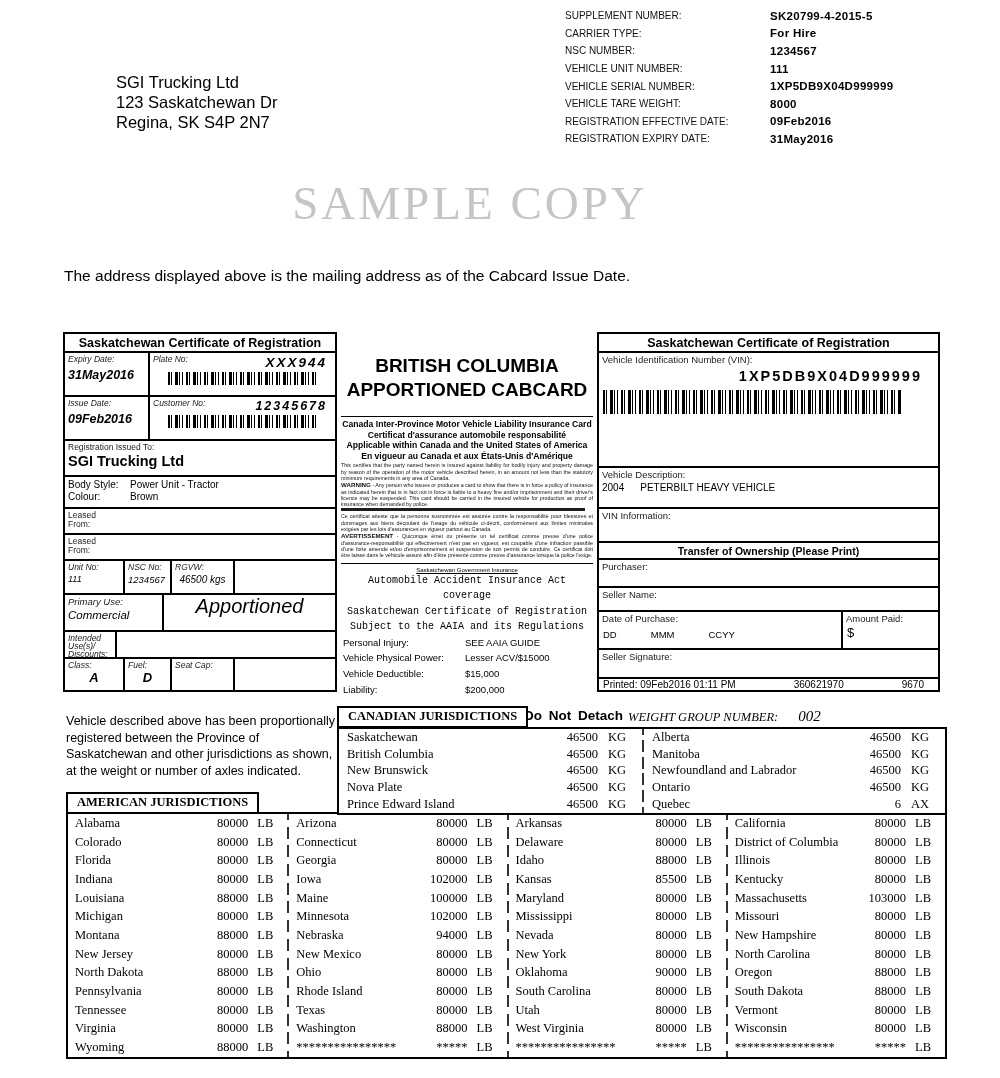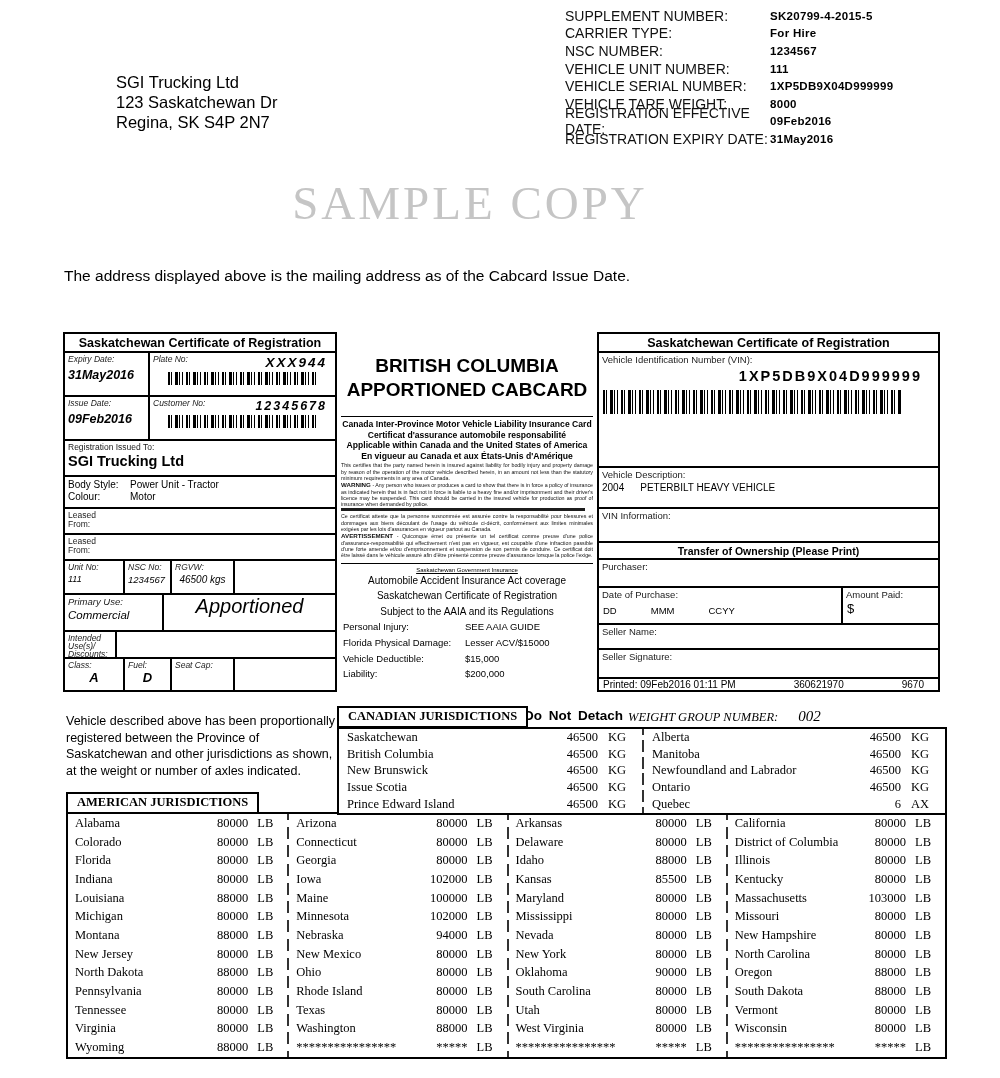--- a/index.html
+++ b/index.html
@@ -1,21 +1,21 @@
 <!DOCTYPE html>
 <html><head>
 <meta charset="utf-8">
 <style>
   html,body{margin:0;padding:0;background:#fff;}
   .page{position:relative;width:1000px;height:1078px;background:#fff;overflow:hidden;
         font-family:"Liberation Sans",sans-serif;color:#000;}
   
   .hdr-fields{position:absolute;left:565px;top:7px;width:425px;}
   .hf-row{display:flex;height:17.6px;align-items:center;}
-  .hf-label{width:205px;font-size:14px;color:#111;}
+  .hf-label{width:205px;font-size:10px;color:#111;}
   .hf-value{font-weight:bold;font-size:11.5px;letter-spacing:.3px;}
   
   .address{position:absolute;left:116px;top:72px;font-size:16.5px;line-height:20px;}
   
   .watermark{position:absolute;left:130px;top:176px;width:680px;text-align:center;
              font-family:"Liberation Serif",serif;font-size:47px;color:#c5c5c5;letter-spacing:3px;}
   
   .mailing-note{position:absolute;left:64px;top:267px;font-size:15.5px;}
   
   .cert{position:absolute;left:63px;top:332px;width:877px;height:360px;display:flex;}
@@ -39,21 +39,21 @@
   .plate-top{display:flex;align-items:flex-start;}
   .plate-val{margin-left:auto;font-weight:bold;font-size:13.5px;letter-spacing:2px;padding:2px 8px 0 0;}
   
   .bc-title{margin-top:22px;text-align:center;font-weight:bold;font-size:19px;line-height:24px;}
   .mid-hr{border:none;border-top:1.5px solid #000;margin:14px 0 2px;}
   .card-line{font-weight:bold;font-size:8.6px;line-height:10.6px;text-align:center;}
   .tiny{font-size:5.3px;line-height:6.3px;text-align:justify;margin:1px 0 0;color:#111;}
   .tiny b{font-size:6.2px;}
   .em-bar{height:3px;background:#1c1c1c;width:97%;margin:1px 0 2px;}
   .sgi-line{font-size:6px;text-align:center;text-decoration:underline;margin-top:3px;}
-  .aaia-line{font-size:10px;line-height:15.5px;text-align:center;}
+  .aaia-line{font-size:10px;line-height:15.5px;text-align:center;font-family:Liberation Mono, monospace;}
   .cov-row{display:flex;font-size:9.5px;line-height:15.8px;}
   .cov-label{width:122px;padding-left:2px;}
   
   .vin-val{text-align:right;font-weight:bold;font-size:14.5px;letter-spacing:2px;padding:3px 16px 0 0;}
   .veh-desc{display:flex;gap:16px;font-size:10px;padding:2px 3px 0;}
   .transfer-hd{text-align:center;font-weight:bold;font-size:10.5px;padding-top:2px;}
   .dop-flex{display:flex;height:100%;}
   .dop-left{flex:1;border-right:2px solid #000;box-sizing:border-box;}
   .dop-sub{display:flex;gap:34px;font-size:9.5px;padding:5px 0 0 4px;}
   .dop-right{width:95px;}
@@ -176,21 +176,21 @@
         <div style="font-weight:bold;font-size:14.5px;padding:1px 3px 0;">SGI Trucking Ltd</div>
       </div>
 
       <div class="row" style="height:32px;">
         <div style="display:flex;font-size:10px;padding:2px 3px 0;">
           <span style="width:62px;">Body Style:</span>
           <span>Power Unit - Tractor</span>
         </div>
         <div style="display:flex;font-size:10px;padding:1px 3px 0;">
           <span style="width:62px;">Colour:</span>
-          <span>Motor</span>
+          <span>Brown</span>
         </div>
       </div>
 
       <div class="row" style="height:26px;">
         <div class="lbl" style="line-height:9px;padding-top:2px;"><span>Leased</span><br><span>From:</span></div>
       </div>
       <div class="row" style="height:26px;">
         <div class="lbl" style="line-height:9px;padding-top:2px;"><span>Leased</span><br><span>From:</span></div>
       </div>
 
@@ -266,21 +266,21 @@
           <div class="aaia-line">Saskatchewan Certificate of Registration</div>
           <div class="aaia-line">Subject to the AAIA and its Regulations</div>
         </div>
       <div>
 
       <div class="cov-row">
           <span class="cov-label">Personal Injury:</span>
           <span>SEE AAIA GUIDE</span>
         </div>
           <div class="cov-row">
-          <span class="cov-label">Florida Physical Damage:</span>
+          <span class="cov-label">Vehicle Physical Power:</span>
           <span>Lesser ACV/$15000</span>
         </div>
           <div class="cov-row">
           <span class="cov-label">Vehicle Deductible:</span>
           <span>$15,000</span>
         </div>
           <div class="cov-row">
           <span class="cov-label">Liability:</span>
           <span>$200,000</span>
         </div>
@@ -305,43 +305,43 @@
       </div>
 
       <div class="row" style="height:34px;">
         <div class="lbl9">VIN Information:</div>
       </div>
 
       <div class="row transfer-hd" style="height:18px;">Transfer of Ownership (Please Print)</div>
 
       <div class="row" style="height:28px;">
         <div class="lbl9">Purchaser:</div>
+      </div>
+
+      <div class="row" style="height:25px;">
+        <div class="lbl9">Seller Name:</div>
       </div>
 
       <div class="row" style="height:38px;">
         <div class="dop-flex">
           <div class="dop-left">
             <div class="lbl9">Date of Purchase:</div>
             <div class="dop-sub">
               <span>DD</span>
               <span>MMM</span>
               <span>CCYY</span>
             </div>
           </div>
           <div class="dop-right">
             <div class="lbl9">Amount Paid:</div>
             <div class="dollar">$</div>
           </div>
         </div>
       </div>
 
-      <div class="row" style="height:25px;">
-        <div class="lbl9">Seller Name:</div>
-      </div>
-
       <div class="row" style="height:30px;">
         <div class="lbl9">Seller Signature:</div>
       </div>
 
       <div class="printed-row">
         <span>Printed: 09Feb2016 01:11 PM</span>
         <span>360621970</span>
         <span>9670</span>
       </div>
     </div>
@@ -389,21 +389,21 @@
         <span class="j-unit">KG</span>
       </div>
       <div class="cdn-half rgt">
         <span class="j-name">Newfoundland and Labrador</span>
         <span class="j-val">46500</span>
         <span class="j-unit">KG</span>
       </div>
     </div>
       <div class="cdn-row">
       <div class="cdn-half">
-        <span class="j-name">Issue Scotia</span>
+        <span class="j-name">Nova Plate</span>
         <span class="j-val">46500</span>
         <span class="j-unit">KG</span>
       </div>
       <div class="cdn-half rgt">
         <span class="j-name">Ontario</span>
         <span class="j-val">46500</span>
         <span class="j-unit">KG</span>
       </div>
     </div>
       <div class="cdn-row">

